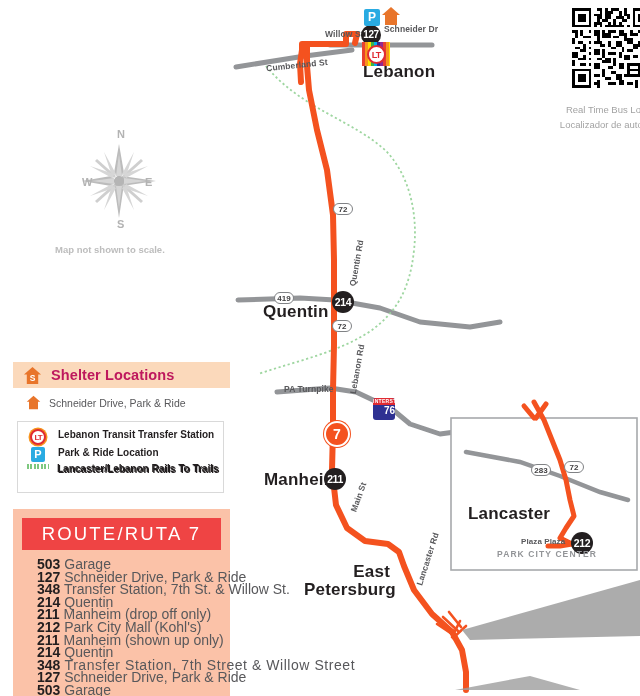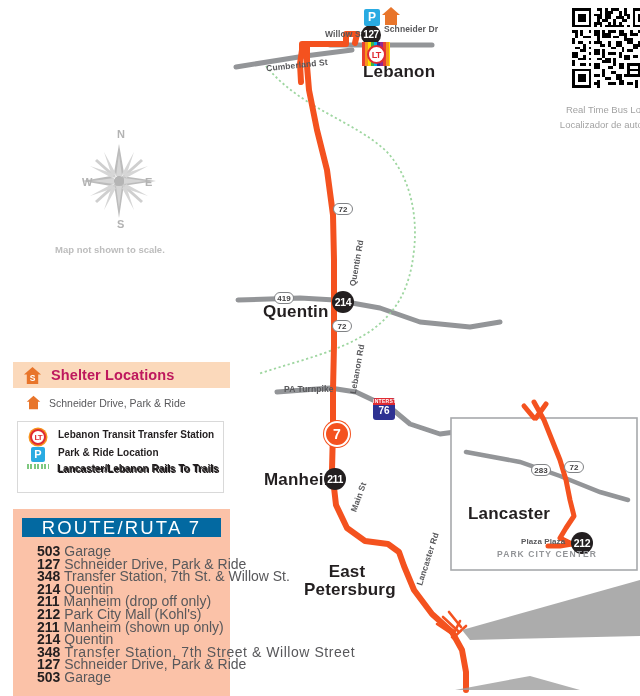--- a/index.html
+++ b/index.html
@@ -28,21 +28,21 @@
   
   .shield {
     position: absolute; background: #fff; border: 1.2px solid #808285;
     border-radius: 7px; color: #414042; font-weight: bold;
     font-size: 8px; text-align: center; line-height: 11px;
     height: 12px; min-width: 20px; padding: 0 2px;
   }
   .istate {
     position: absolute; width: 22px; height: 22px;
     color: #fff; font-weight: bold; font-size: 10px;
-    text-align: center; line-height: 25px;
+    text-align: right; line-height: 25px;
   }
   .istate .top {
     position: absolute; top: 0; left: 0; right: 0; height: 7px;
     background: #e02b32; border-radius: 3px 3px 0 0;
     font-size: 5px; line-height: 7px; color: #fff; letter-spacing: .3px;
   }
 
   
   .stop {
     position: absolute; background: #231f20; color: #fff;
@@ -141,21 +141,21 @@
     color: #231f20; font-size: 10px; font-weight: bold; line-height: 12px;
     white-space: pre-line;
   }
 
   
   #route-panel {
     position: absolute; left: 13px; top: 509px; width: 217px; height: 187px;
     background: #fbc2a8;
   }
   #route-title {
-    margin: 9px 9px 0 9px; height: 19px; background: #0369a1;
+    margin: 9px 9px 0 9px; height: 32px; background: #ef4444;
     color: #fff; font-size: 18.5px; letter-spacing: 2.2px;
     display: flex; align-items: center; justify-content: center;
     font-weight: normal;
   }
   #route-list { margin: 8px 0 0 24px; }
   .route-row { font-size: 14px; line-height: 12.6px; white-space: nowrap; }
   .route-row .num { font-weight: bold; color: #231f20; }
   .route-row .name { color: #58585b; }
   .route-row.spaced .name { letter-spacing: .55px; }
 
@@ -216,21 +216,21 @@
 
     <g stroke="#f4521f" fill="none" stroke-width="5" stroke-linecap="round">
       <path d="M524 406 L534 418"></path>
         <path d="M546 404 L536 418"></path>
     </g>
   </svg>
 
   <div class="maplabel city" style="left:363px;top:63px">Lebanon</div>
   <div class="maplabel city" style="left:263px;top:303px">Quentin</div>
   <div class="maplabel city" style="left:264px;top:471px">Manheim</div>
-  <div class="maplabel city" style="left:304px;top:563px;text-align:center;width:86px;white-space:normal">East Petersburg</div>
+  <div class="maplabel city" style="left:304px;top:563px;text-align:right;width:86px;white-space:normal">East Petersburg</div>
 
   <div class="maplabel road" style="left:325px;top:29px">Willow St</div>
   <div class="maplabel road" style="left:266px;top:60px;transform:rotate(-6deg)">Cumberland St</div>
   <div class="maplabel road" style="left:384px;top:24px">Schneider Dr</div>
   <div class="maplabel road" style="left:333px;top:258px;transform:rotate(-80deg)">Quentin Rd</div>
   <div class="maplabel road" style="left:332px;top:364px;transform:rotate(-80deg)">Lebanon Rd</div>
   <div class="maplabel road" style="left:284px;top:384px">PA Turnpike</div>
   <div class="maplabel road" style="left:343px;top:492px;transform:rotate(-70deg)">Main St</div>
   <div class="maplabel road" style="left:400px;top:554px;transform:rotate(-72deg)">Lancaster Rd</div>
 

